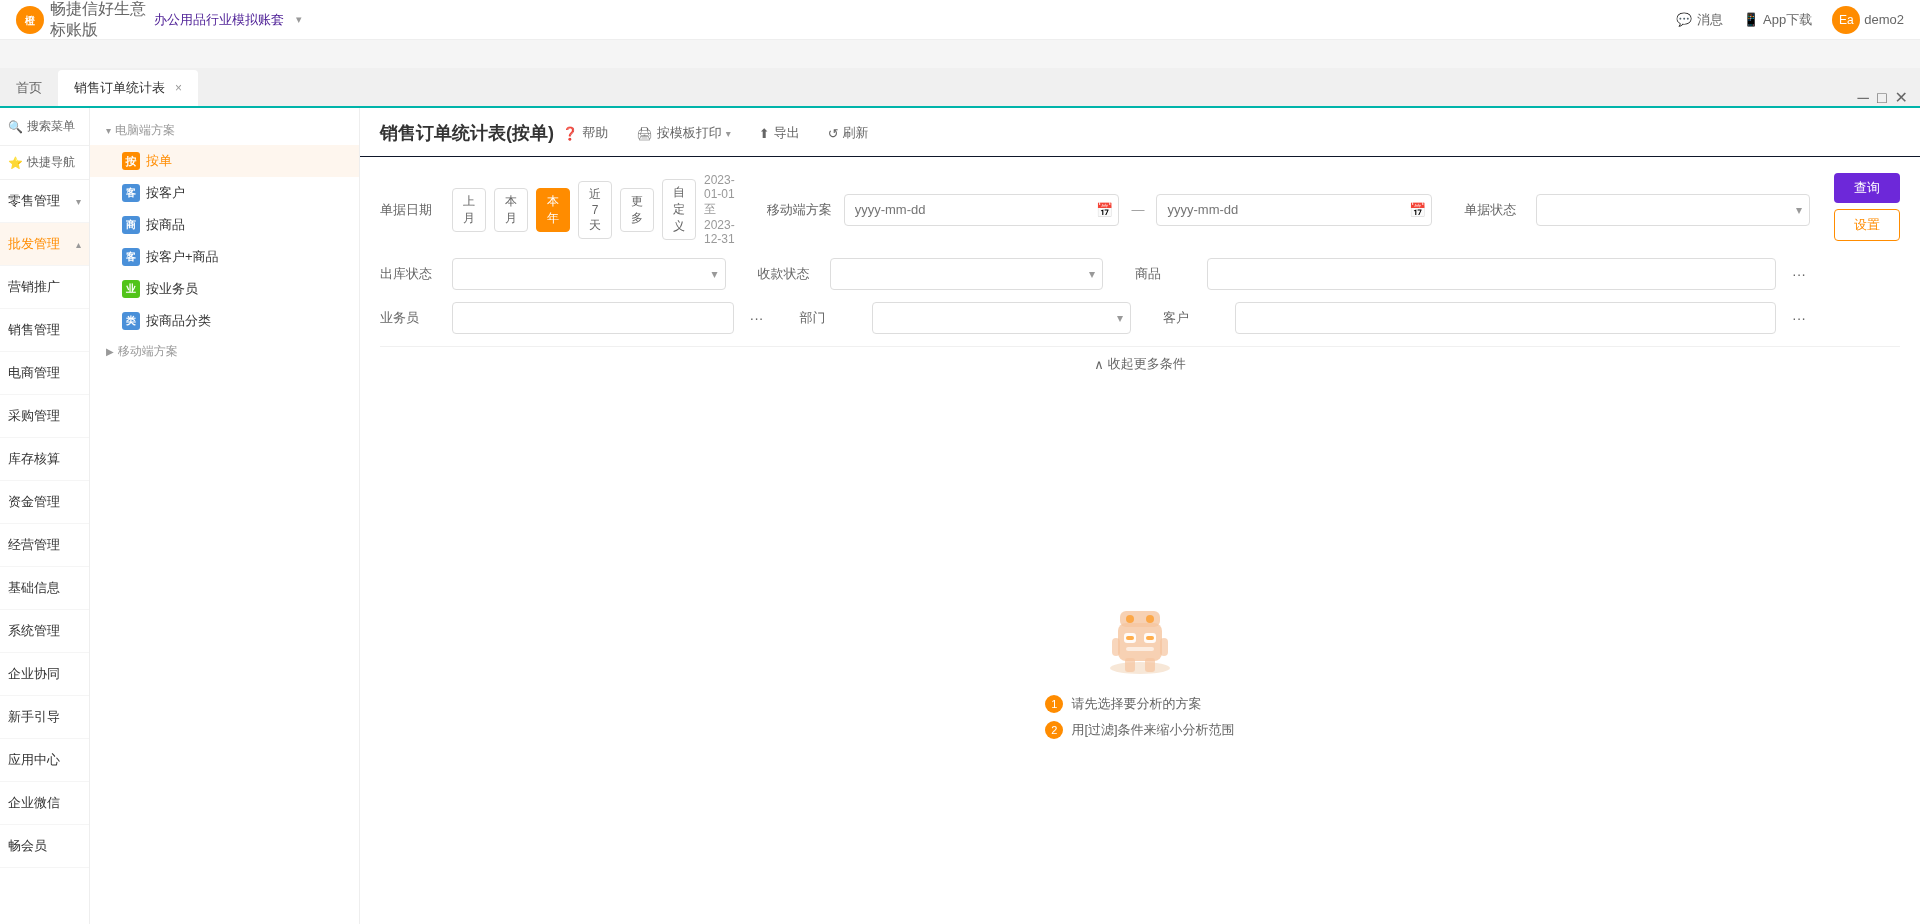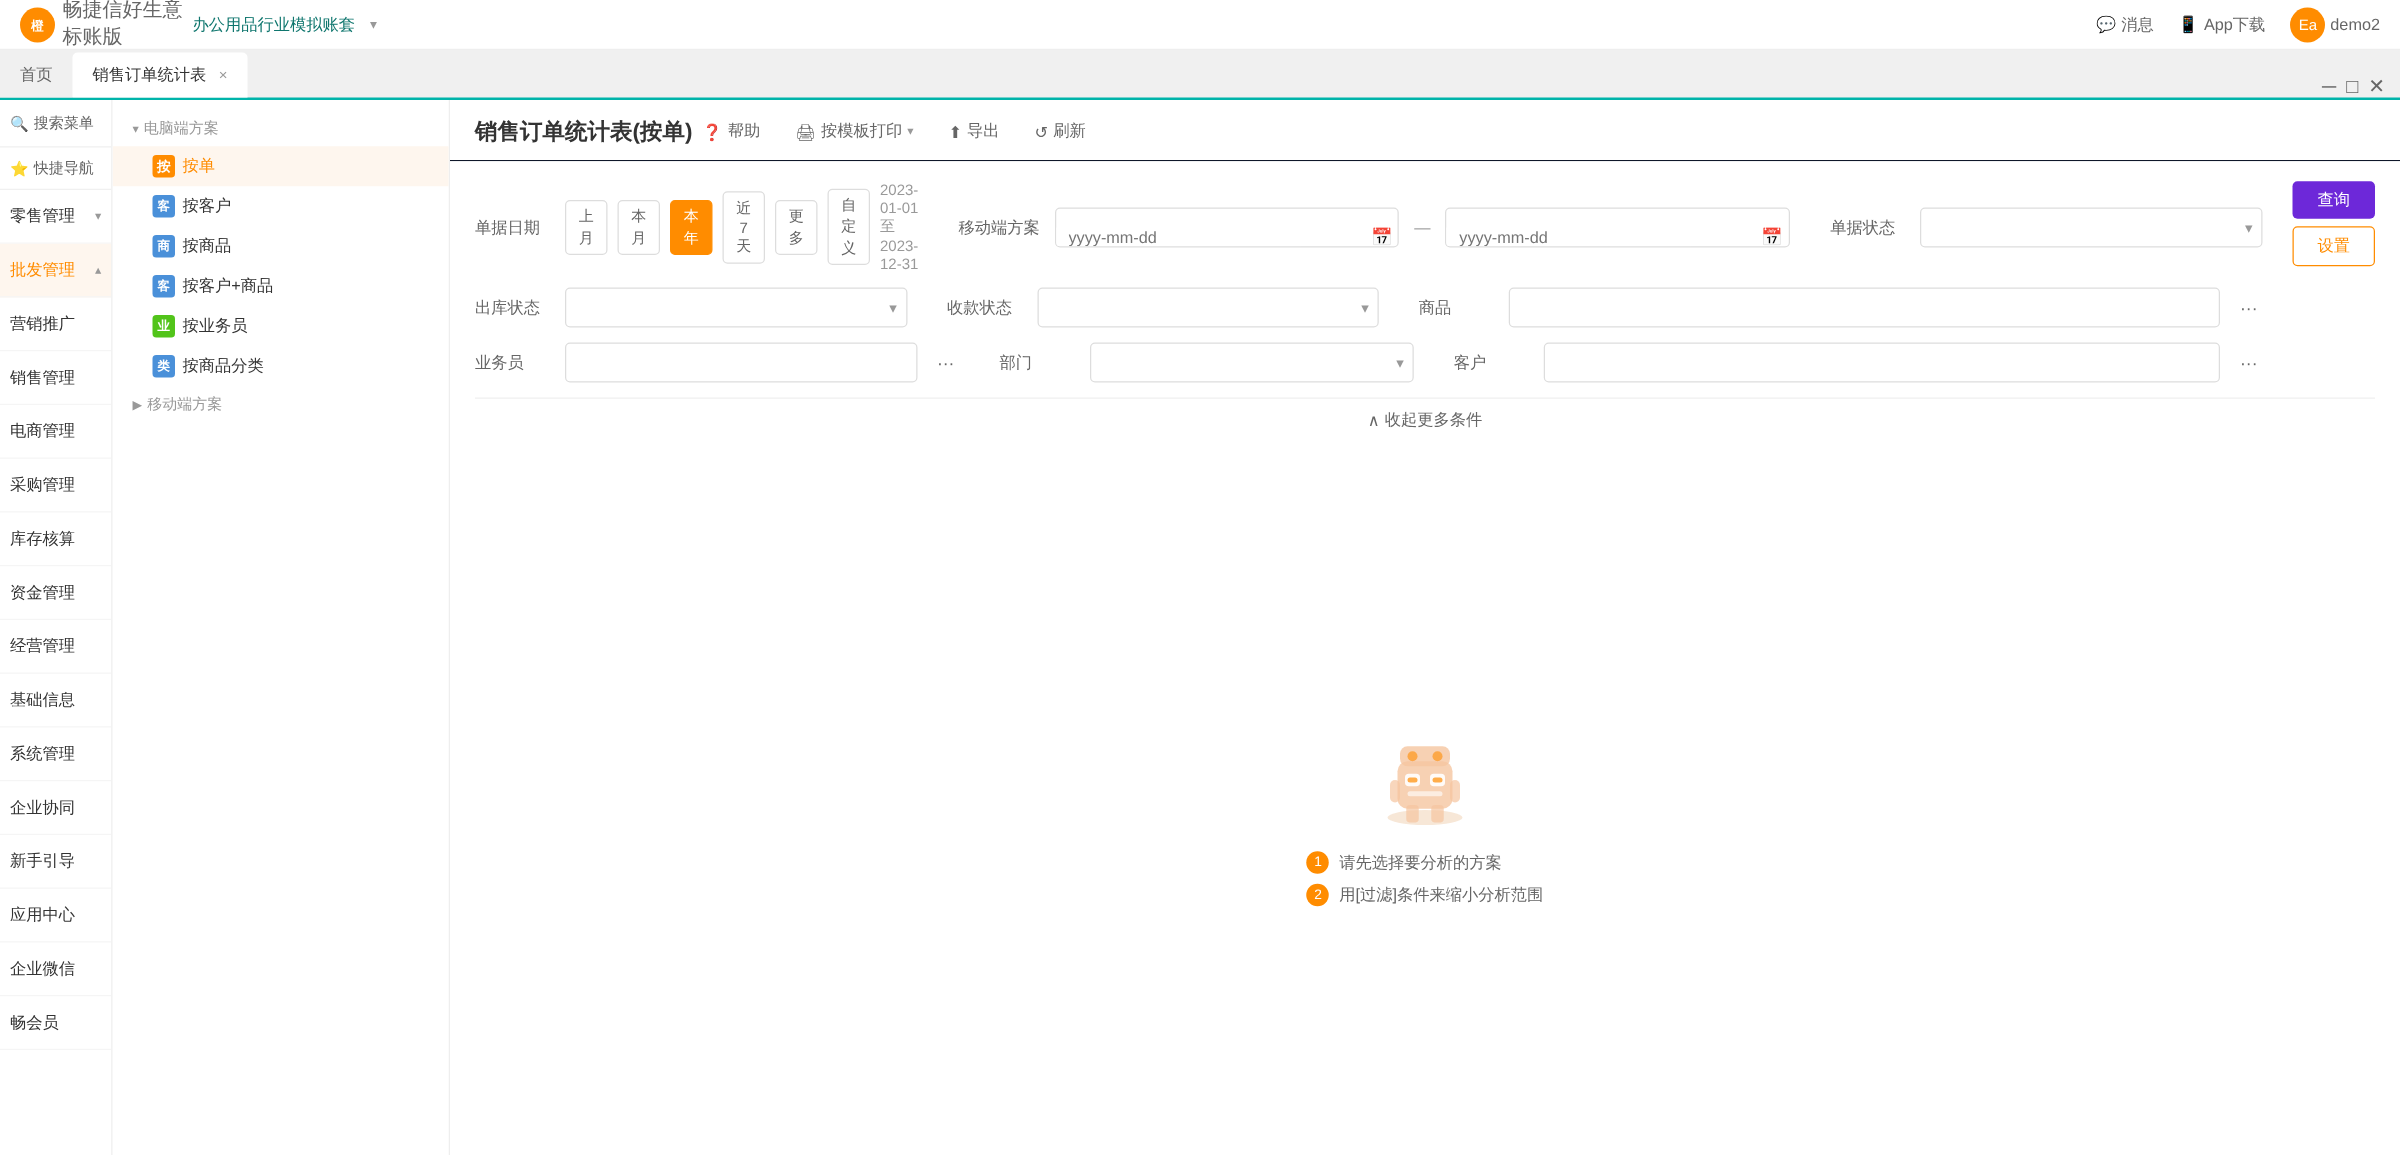--- a/index.html
+++ b/index.html
@@ -38,21 +38,21 @@
       font-size: 14px;
       font-weight: bold;
     }
     .logo-text {
       font-size: 16px;
       color: #666;
       line-height: 1.3;
     }
     .breadcrumb-text {
       font-size: 13px;
-      color: #0f766e;
+      color: #4c1d95;
     }
     .dropdown-arrow {
       color: #999;
       font-size: 11px;
       margin-left: 4px;
     }
     .top-header-right {
       display: flex;
       align-items: center;
       gap: 20px;
@@ -79,20 +79,21 @@
 
     
     .tab-bar {
       height: 40px;
       background: #f0f0f0;
       display: flex;
       align-items: flex-end;
       padding: 0 0 0 0;
       flex-shrink: 0;
       border-bottom: 2px solid #00b4aa;
+      margin-top: 28px;
     }
     .tab-item {
       height: 36px;
       padding: 0 16px;
       display: flex;
       align-items: center;
       gap: 6px;
       font-size: 13px;
       cursor: pointer;
       border-radius: 4px 4px 0 0;
@@ -343,21 +344,21 @@
       border-radius: 4px;
       padding: 0 10px;
       font-size: 13px;
       color: #333;
       flex: 1;
       outline: none;
       min-width: 120px;
     }
     .filter-input-group {
       display: flex;
-      align-items: flex-end;
+      align-items: center;
       height: 32px;
       border: 1px solid #ddd;
       border-radius: 4px;
       flex: 1;
       overflow: hidden;
       gap: 48px;
     }
     .filter-input-group input {
       flex: 1;
       border: none;

